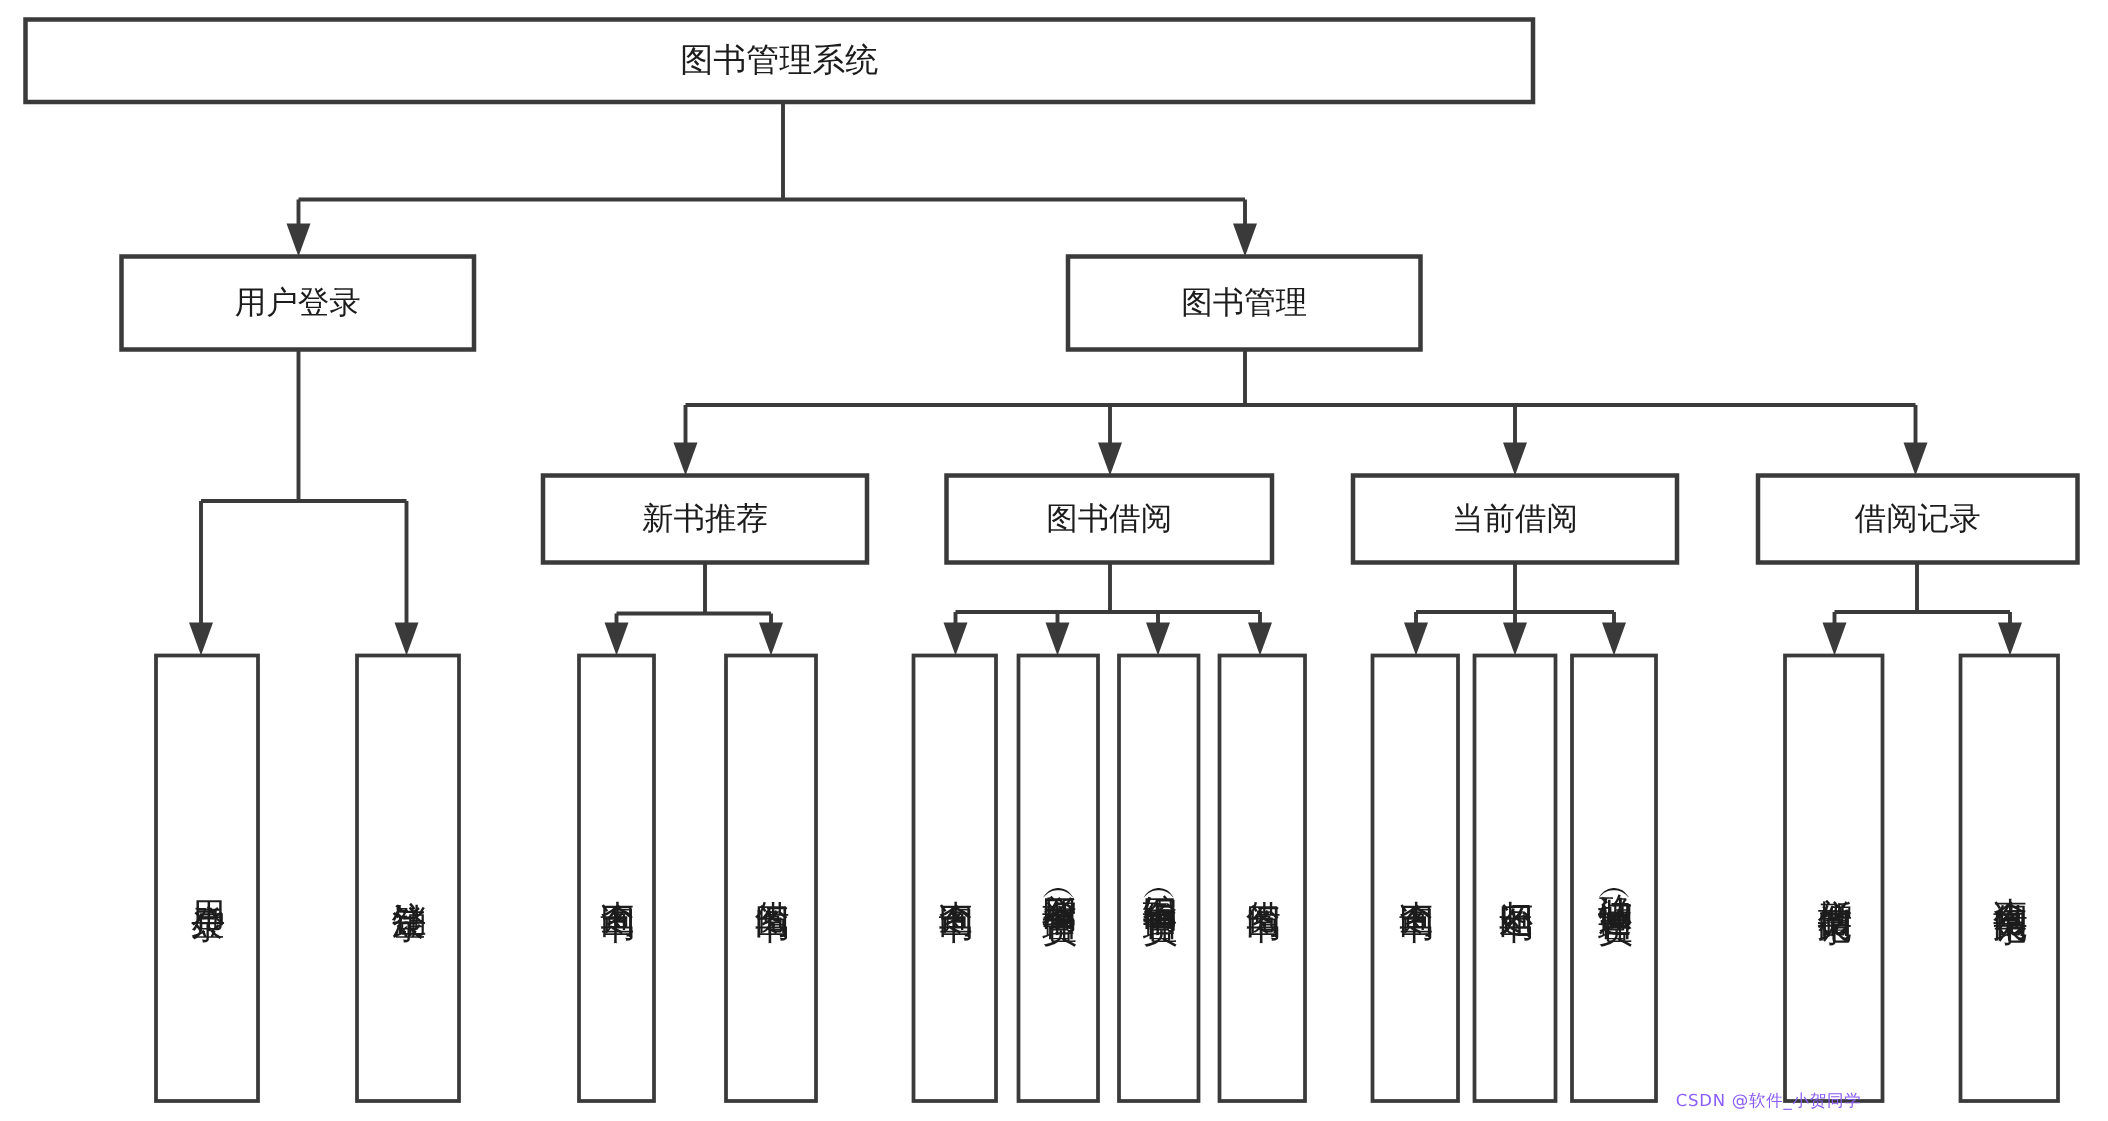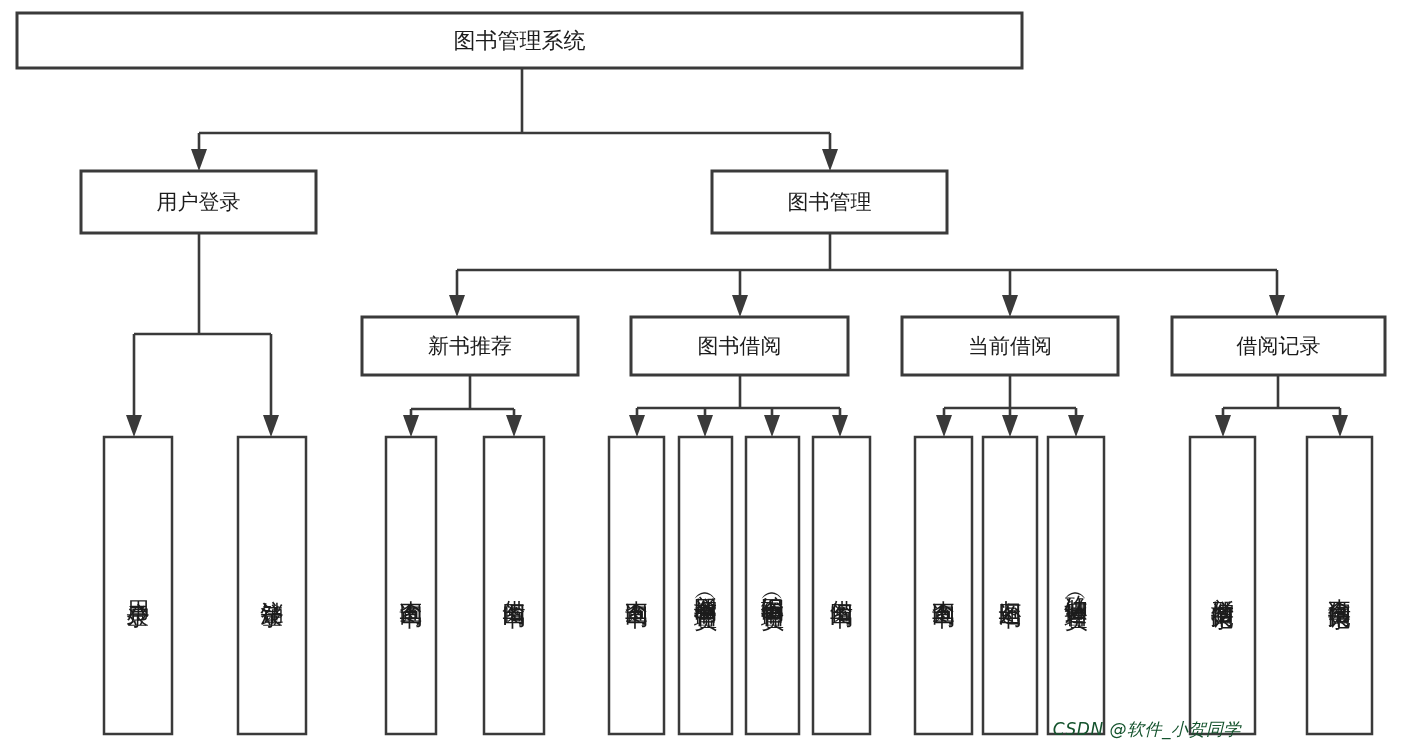--- a/index.html
+++ b/index.html
@@ -72,25 +72,24 @@
     letter-spacing: 2px;
     color: #1c1c1c;
     white-space: nowrap;
     text-align: center;
   }
   .watermark {
     position: absolute;
     right: 12px;
     bottom: 6px;
     font-family: "DejaVu Sans", "Liberation Sans", sans-serif;
-    font-size: 17px;
-    color: #14532d;
+    font-size: 11px;
+    color: #8b5cf6;
     letter-spacing: 0.5px;
     user-select: none;
-    font-style: italic;
   }
 </style>
 </head>
 <body>
 
 <div id="diagram-root">
   <svg class="diagram-canvas" viewBox="0 0 1405 747">
     <g id="connector-layer">
         <path d="M522 68 L522 133" class="connector"></path>
         <path d="M199 133 L830 133" class="connector"></path>

